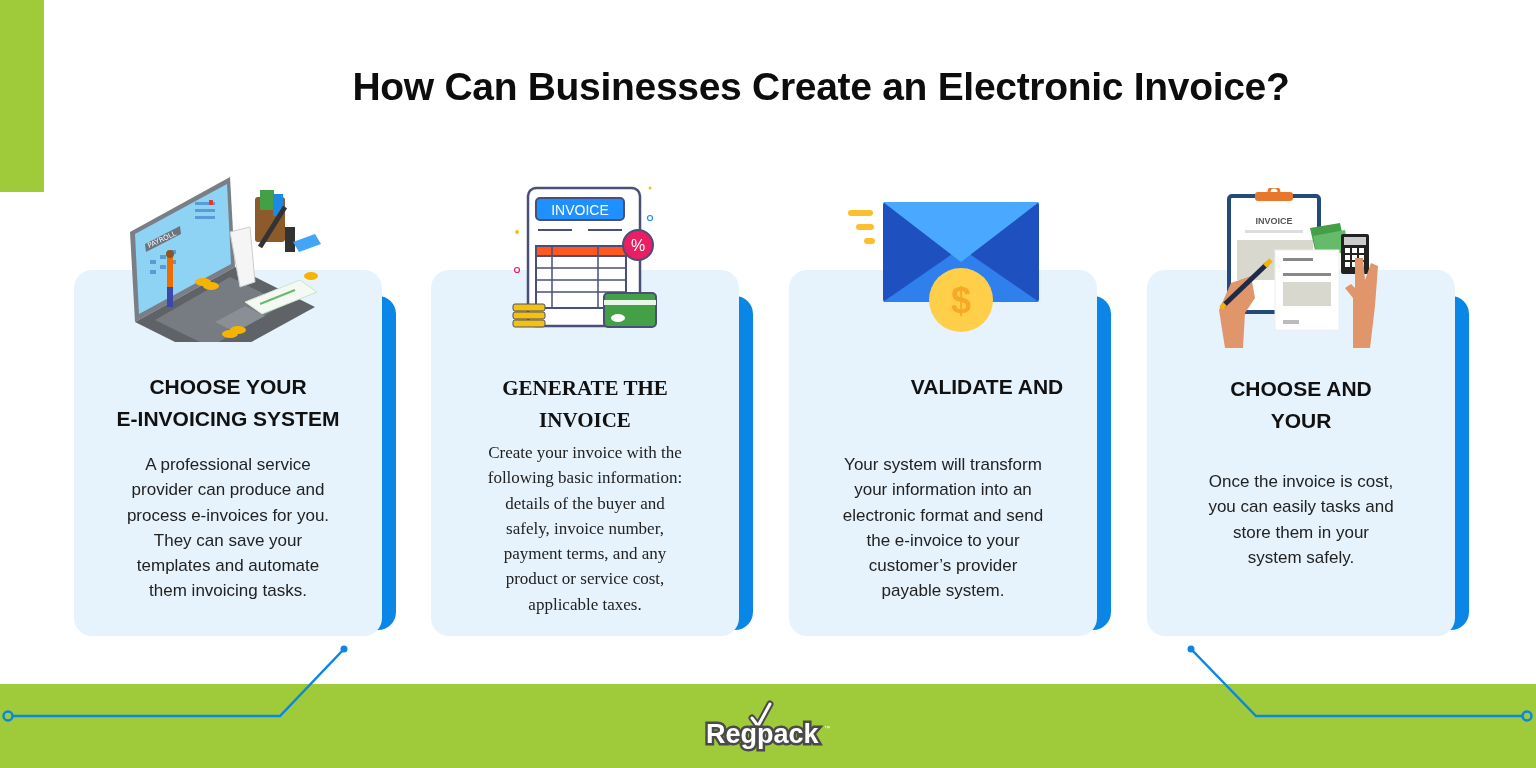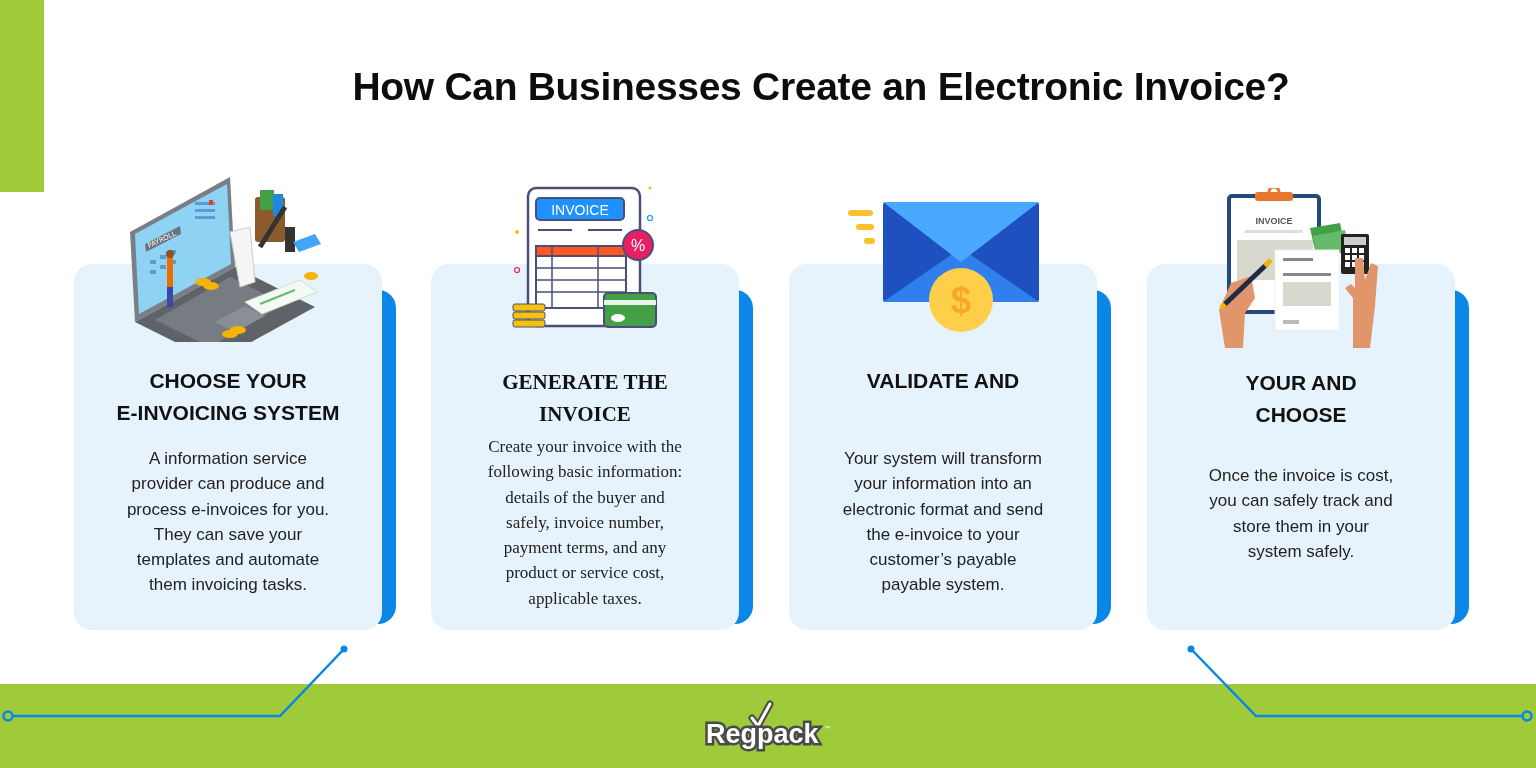--- a/index.html
+++ b/index.html
@@ -8,21 +8,21 @@
     background: #ffffff;
     font-family: "Liberation Sans", "DejaVu Sans", sans-serif;
     color: #1a1a1a;
   }
   .green-tab { position: absolute; left: 0; top: 0; width: 44px; height: 192px; background: #9fcb3b; }
   .title {
     position: absolute; left: 0; top: 52px; width: 1536px; text-align: center;
     font-size: 39px; font-weight: 700; color: #0d0d0d; letter-spacing: -0.3px;
   }
   .footer { position: absolute; left: 0; top: 684px; width: 1536px; height: 84px; background: #9fcb3b; }
-  .card-wrap { position: absolute; top: 264px; width: 356px; height: 366px; }
+  .card-wrap { position: absolute; top: 270px; width: 356px; height: 366px; }
   .card-shadow {
     position: absolute; left: 14px; top: 26px; width: 308px; height: 334px;
     background: #0a86e6; border-radius: 18px;
   }
   .card {
     position: absolute; left: 0; top: 0; width: 308px; height: 366px;
     background: #e6f3fd; border-radius: 18px;
   }
   .card-title {
     position: absolute; left: 0; width: 308px; text-align: center;
@@ -57,21 +57,21 @@
 </svg>
 
 <div class="card-wrap" style="left:74px;">
   <div class="card-shadow"></div>
   <div class="card">
     <div class="card-title" style="top:101px;">
       <div>CHOOSE YOUR</div>
       <div>E-INVOICING SYSTEM</div>
     </div>
     <div class="card-body" style="top:182px;">
-      <div>A information service</div>
+      <div>A professional service</div>
       <div>provider can produce and</div>
       <div>process e-invoices for you.</div>
       <div>They can save your</div>
       <div>templates and automate</div>
       <div>them invoicing tasks.</div>
     </div>
   </div>
 </div>
 
 <div class="card-wrap" style="left:431px;font-family:Liberation Serif, serif;">
@@ -89,44 +89,44 @@
       <div>payment terms, and any</div>
       <div>product or service cost,</div>
       <div>applicable taxes.</div>
     </div>
   </div>
 </div>
 
 <div class="card-wrap" style="left:789px;">
   <div class="card-shadow"></div>
   <div class="card">
-    <div class="card-title" style="top:101px;">
+    <div class="card-title" style="top:101px;margin-left:44px;">
       <div>VALIDATE AND</div>
     </div>
     <div class="card-body" style="top:182px;">
       <div>Your system will transform</div>
       <div>your information into an</div>
       <div>electronic format and send</div>
       <div>the e-invoice to your</div>
-      <div>customer’s payable</div>
+      <div>customer’s provider</div>
       <div>payable system.</div>
     </div>
   </div>
 </div>
 
 <div class="card-wrap" style="left:1147px;">
   <div class="card-shadow"></div>
   <div class="card">
     <div class="card-title" style="top:103px;">
-      <div>YOUR AND</div>
-      <div>CHOOSE</div>
+      <div>CHOOSE AND</div>
+      <div>YOUR</div>
     </div>
     <div class="card-body" style="top:199px;">
       <div>Once the invoice is cost,</div>
-      <div>you can safely track and</div>
+      <div>you can easily tasks and</div>
       <div>store them in your</div>
       <div>system safely.</div>
     </div>
   </div>
 </div>
 
 <svg class="illus" style="left:125px;top:172px;" width="200" height="170" viewBox="0 0 200 170">
   <polygon points="5,60 105,5 110,95 10,150" fill="#7a7f87"></polygon>
   <polygon points="10,62 102,12 106,92 14,142" fill="#8fd3f4"></polygon>
   <polygon points="20,72 55,54 56,62 21,80" fill="#6b7280"></polygon>

